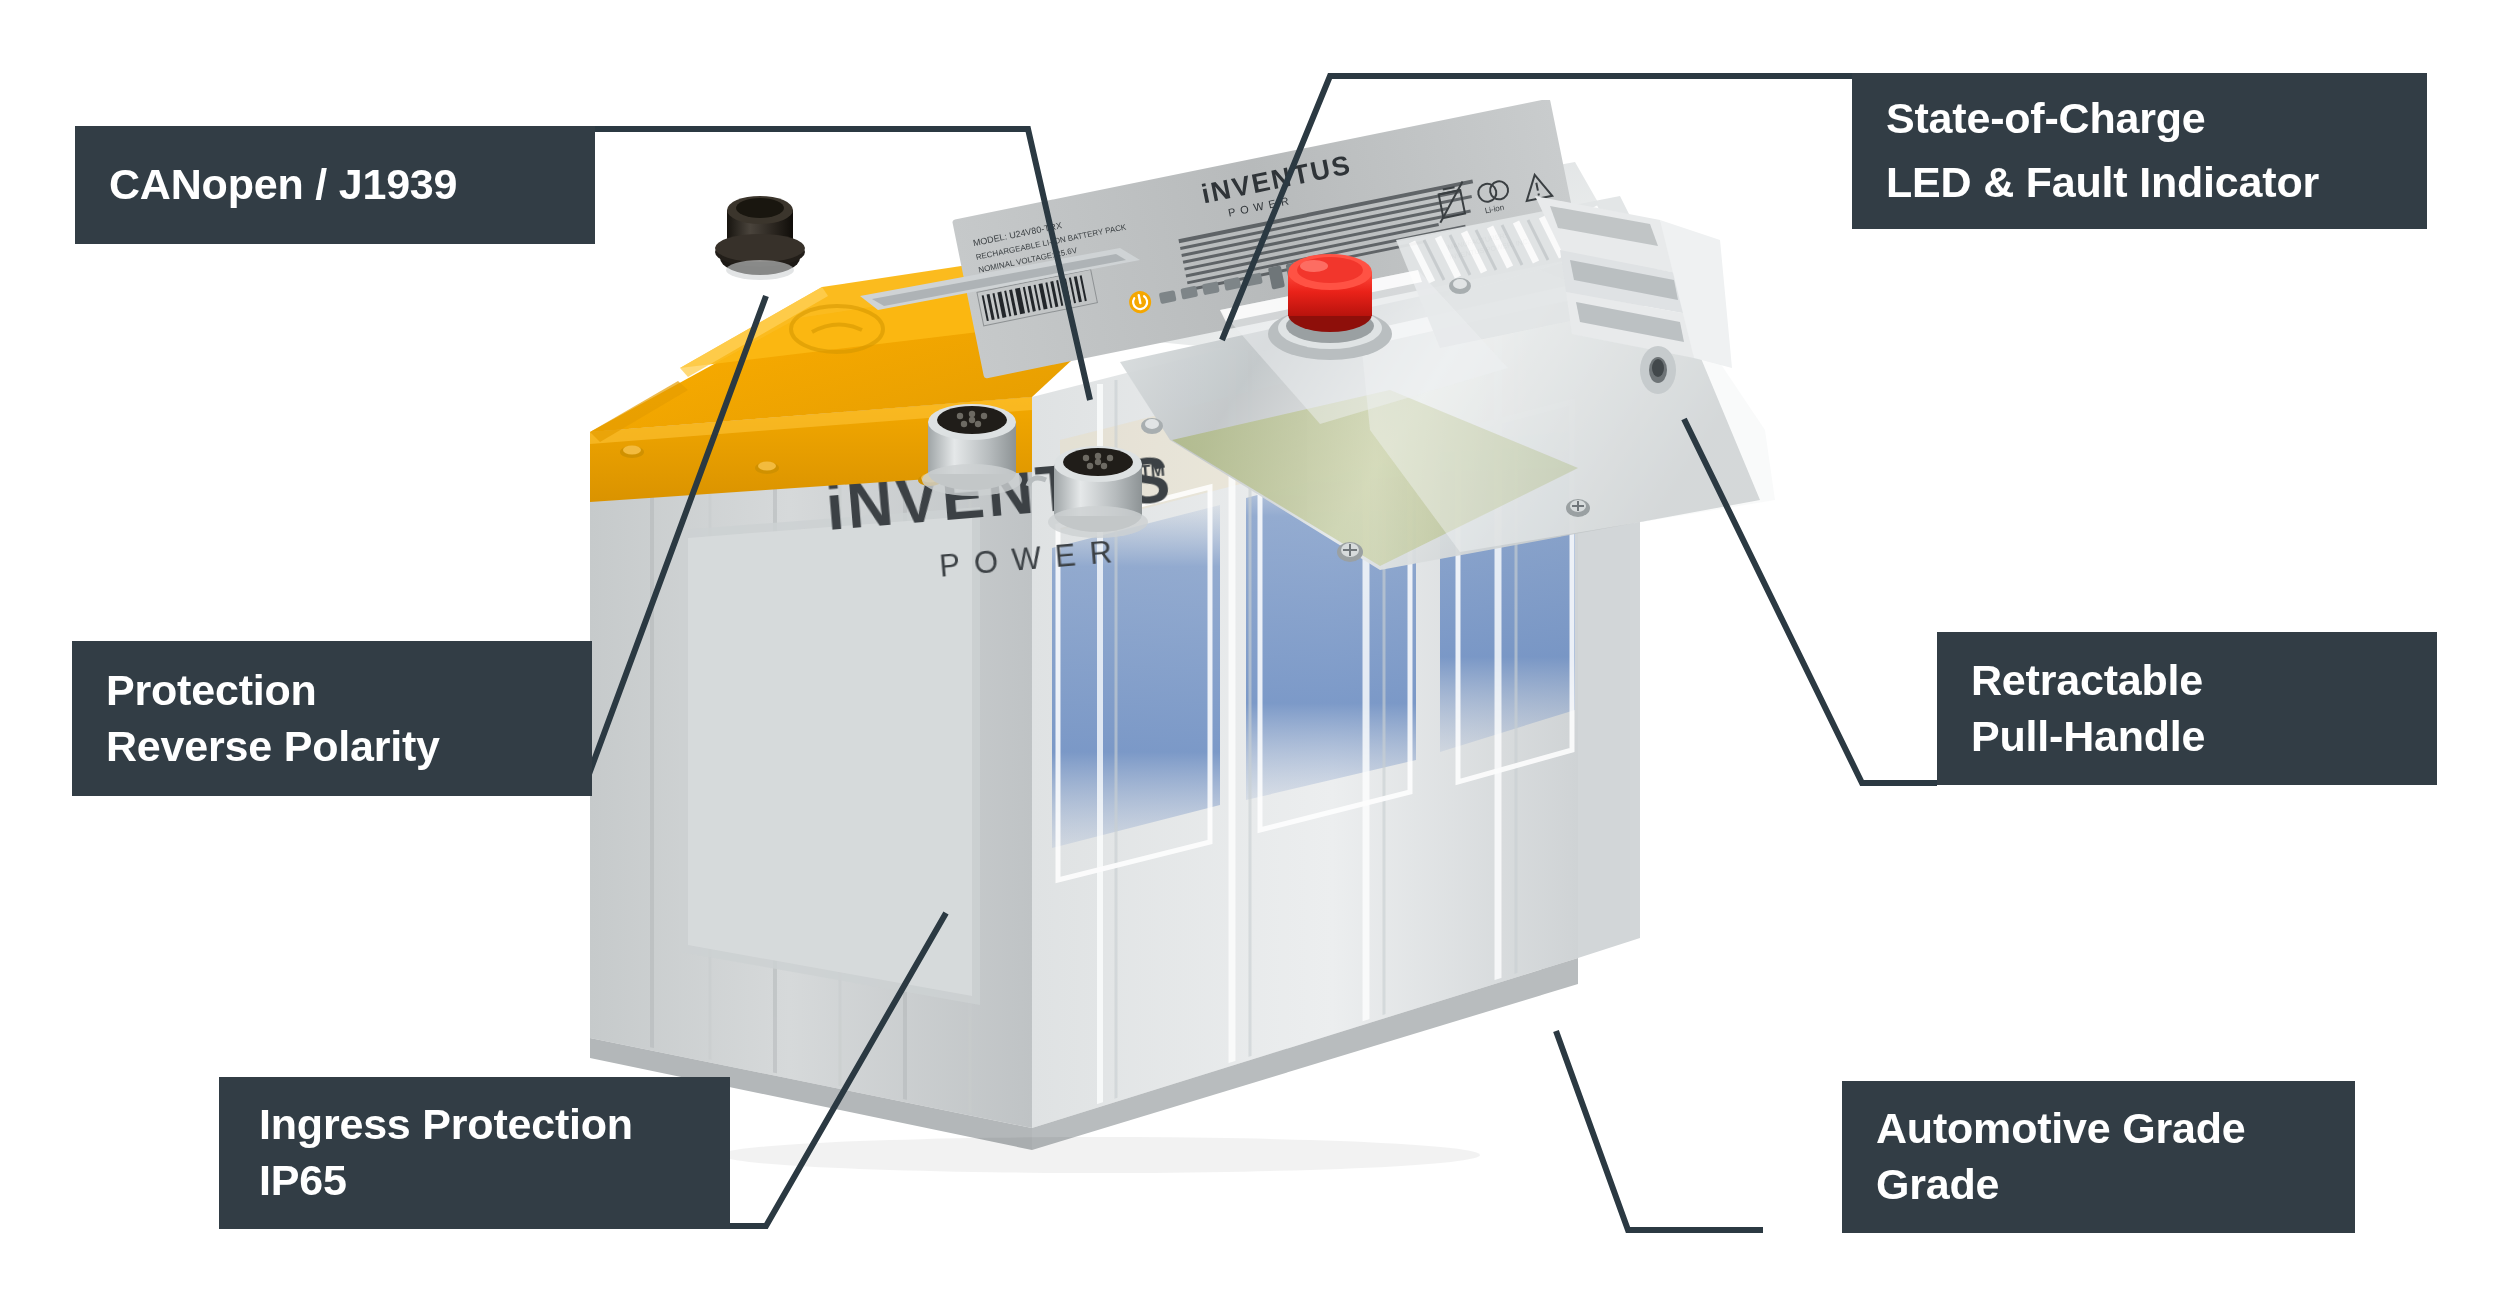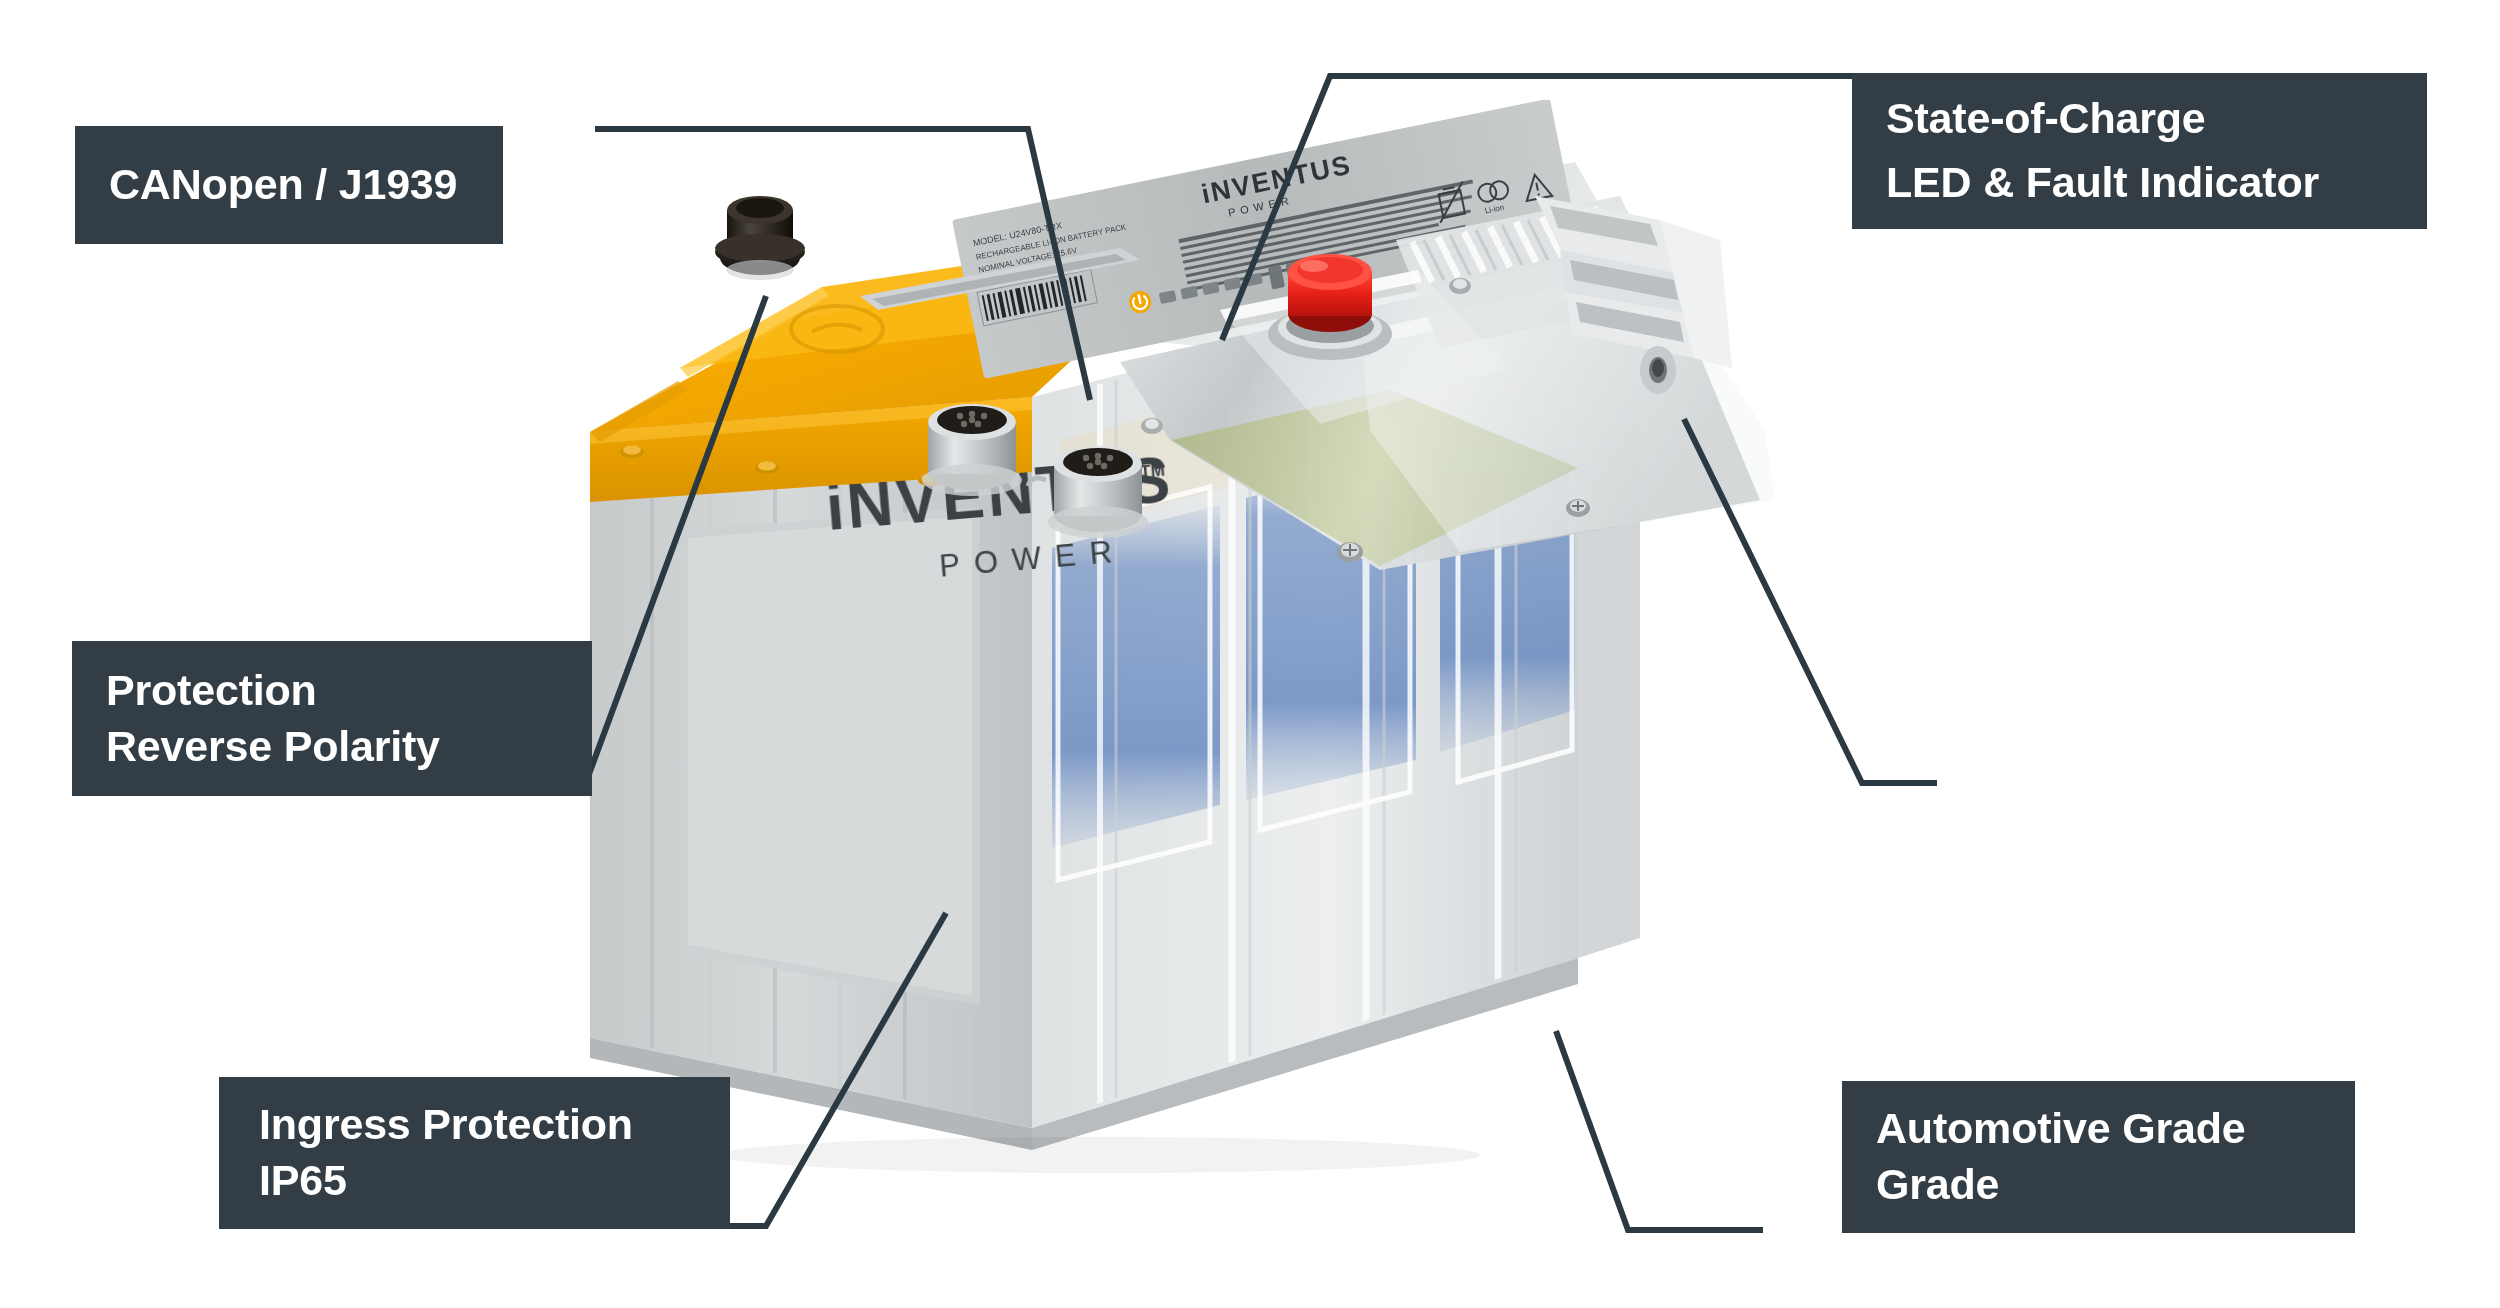--- a/index.html
+++ b/index.html
@@ -25,21 +25,21 @@
   }
   .callout .ln {
     color:#ffffff;
     font-size:43px;
     font-weight:bold;
     line-height:1.30;
     letter-spacing:-0.2px;
     white-space:nowrap;
   }
 
-  #callout-canopen        { left:75px;   top:126px;  width:428px; height:118px; }
+  #callout-canopen        { left:75px;   top:126px;  width:520px; height:118px; }
   #callout-soc            { left:1852px; top:73px;   width:575px; height:156px;gap:8px; }
   #callout-reverse        { left:72px;   top:641px;  width:520px; height:155px; }
   #callout-handle         { left:1937px; top:632px;  width:500px; height:153px; }
   #callout-ingress        { left:219px;  top:1077px; width:511px; height:152px;padding-left:40px; }
   #callout-automotive     { left:1842px; top:1081px; width:513px; height:152px; }
 
   
   #product { position:absolute; left:560px; top:100px; width:1400px; height:1140px; z-index:2; }
   #product svg { display:block; }
 </style>
@@ -447,20 +447,24 @@
   <div class="callout" id="callout-soc">
     <span class="ln">State-of-Charge</span>
     <span class="ln">LED &amp; Fault Indicator</span>
   </div>
 
   <div class="callout" id="callout-reverse">
     <span class="ln">Protection</span>
     <span class="ln">Reverse Polarity</span>
   </div>
 
+  <div class="callout" id="callout-handle">
+    <span class="ln">Retractable</span>
+    <span class="ln">Pull-Handle</span>
+  </div>
 
   <div class="callout" id="callout-ingress">
     <span class="ln">Ingress Protection</span>
     <span class="ln">IP65</span>
   </div>
 
   <div class="callout" id="callout-automotive">
     <span class="ln">Automotive Grade</span>
     <span class="ln">Grade</span>
   </div>

